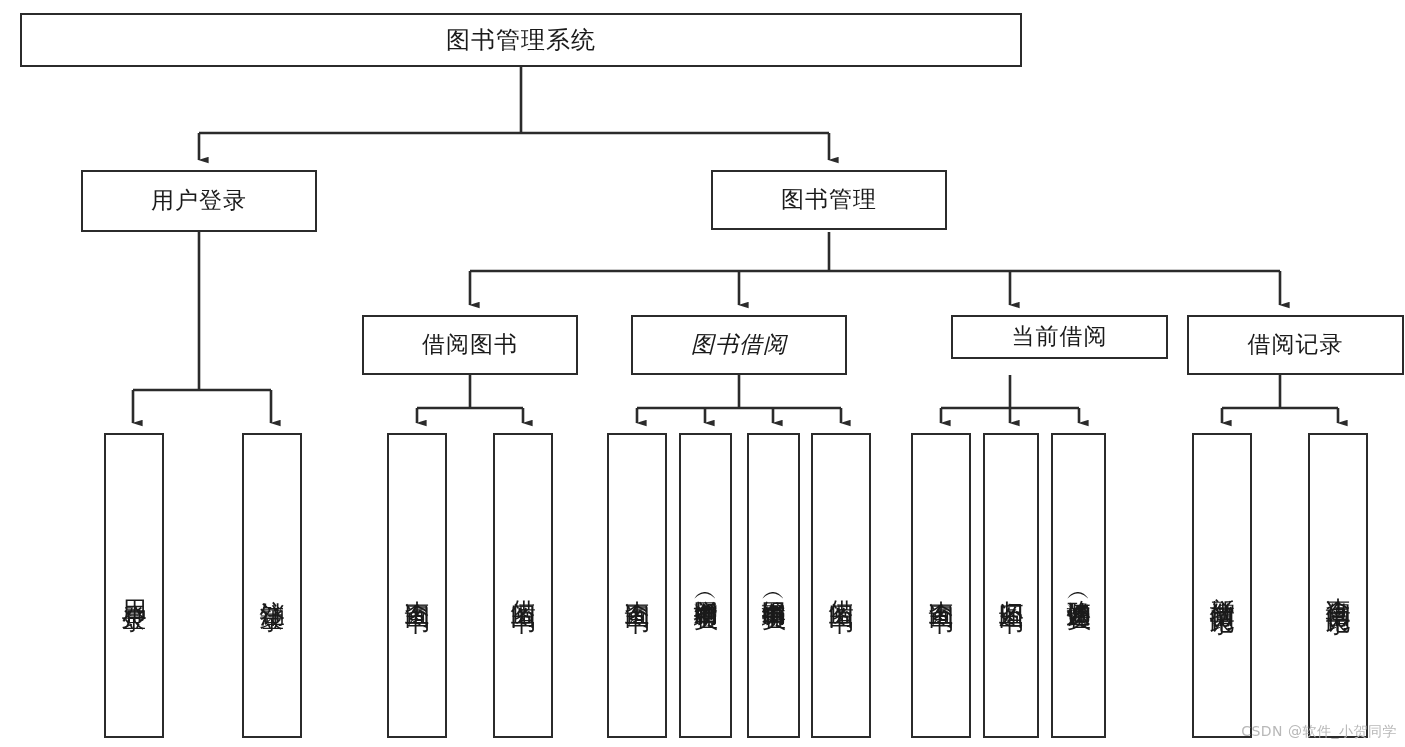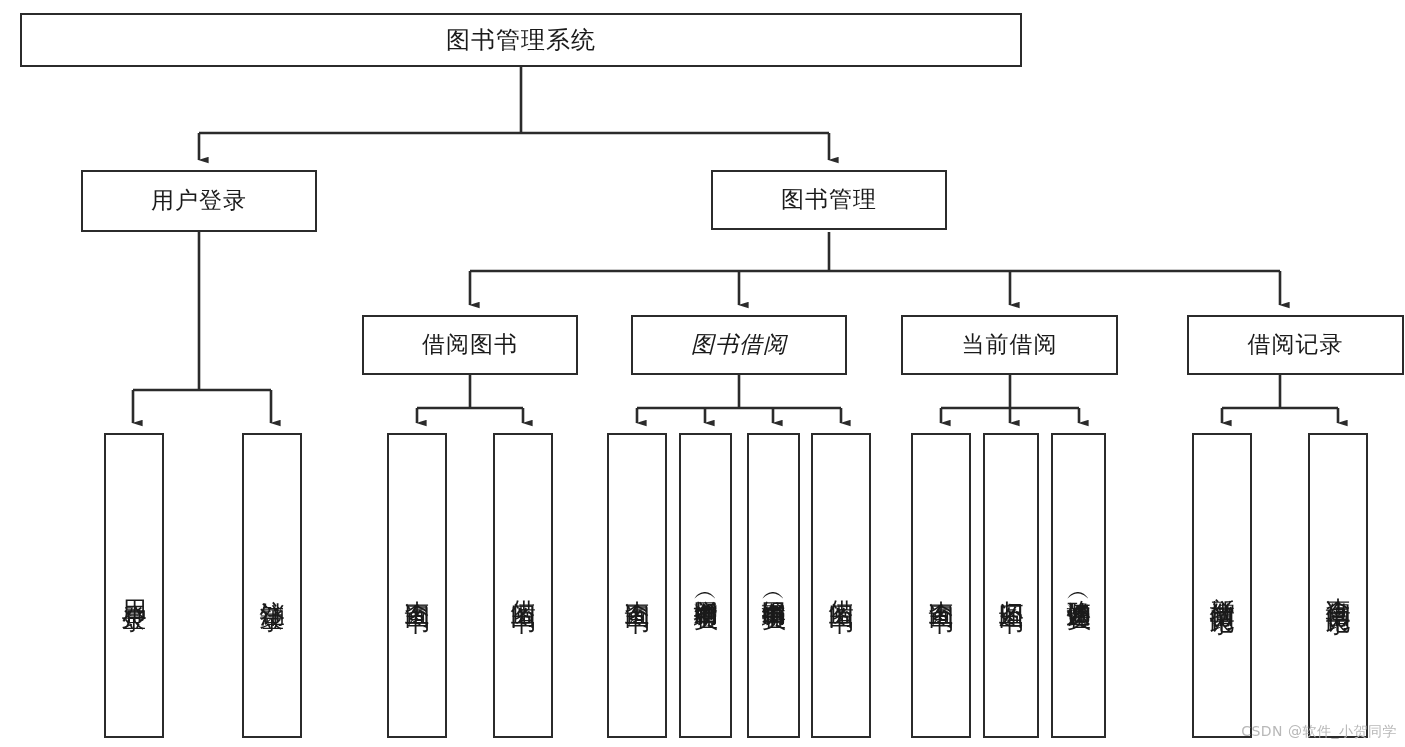--- a/index.html
+++ b/index.html
@@ -124,21 +124,21 @@
     </g>
   </svg>
 
   <div class="node horiz" id="root-node" style="left:20px; top:13px; width:1002px; height:54px;">图书管理系统</div>
 
   <div class="node horiz" style="left:81px; top:170px; width:236px; height:62px;">用户登录</div>
   <div class="node horiz" style="left:711px; top:170px; width:236px; height:60px;text-align:right;">图书管理</div>
 
   <div class="node horiz" style="left:362px; top:315px; width:216px; height:60px;">借阅图书</div>
   <div class="node horiz" style="left:631px; top:315px; width:216px; height:60px;font-style:italic;">图书借阅</div>
-  <div class="node horiz" style="left:901px; top:315px; width:217px; height:60px;">当前借阅</div>
+  <div class="node horiz" style="left:951px; top:315px; width:217px; height:44px;">当前借阅</div>
   <div class="node horiz" style="left:1171px; top:315px; width:217px; height:60px;margin-left:16px;">借阅记录</div>
 
   <div class="node vert" style="left:104px; top:433px; width:60px; height:305px;">
     <span class="vlabel">用户登录</span>
   </div>
   <div class="node vert" style="left:242px; top:433px; width:60px; height:305px;">
     <span class="vlabel">注销登录</span>
   </div>
 
   <div class="node vert" style="left:387px; top:433px; width:60px; height:305px;">

